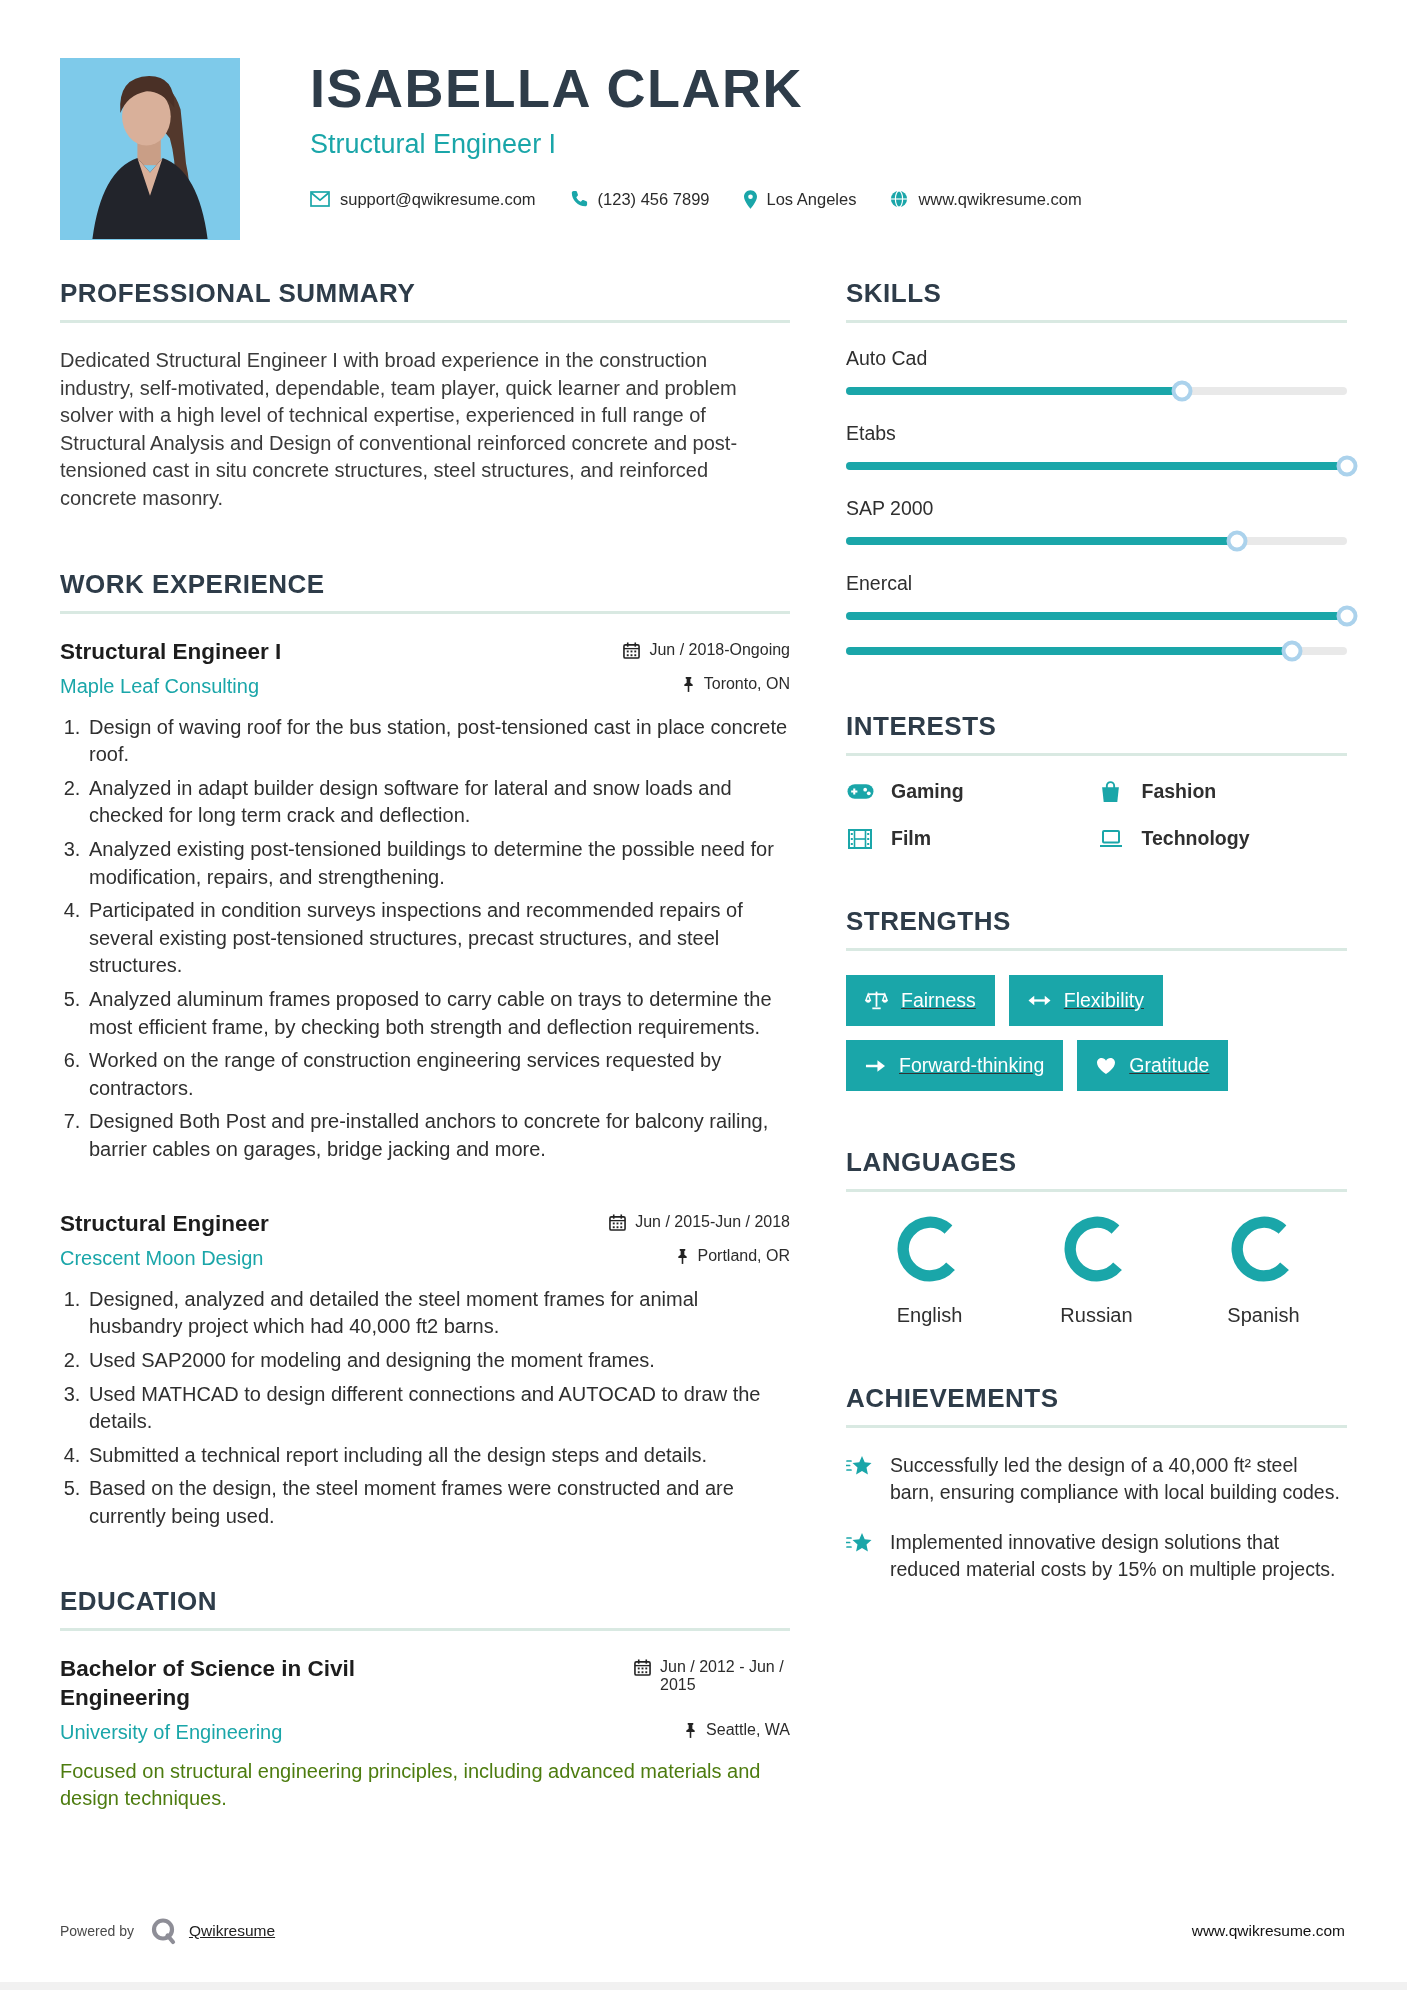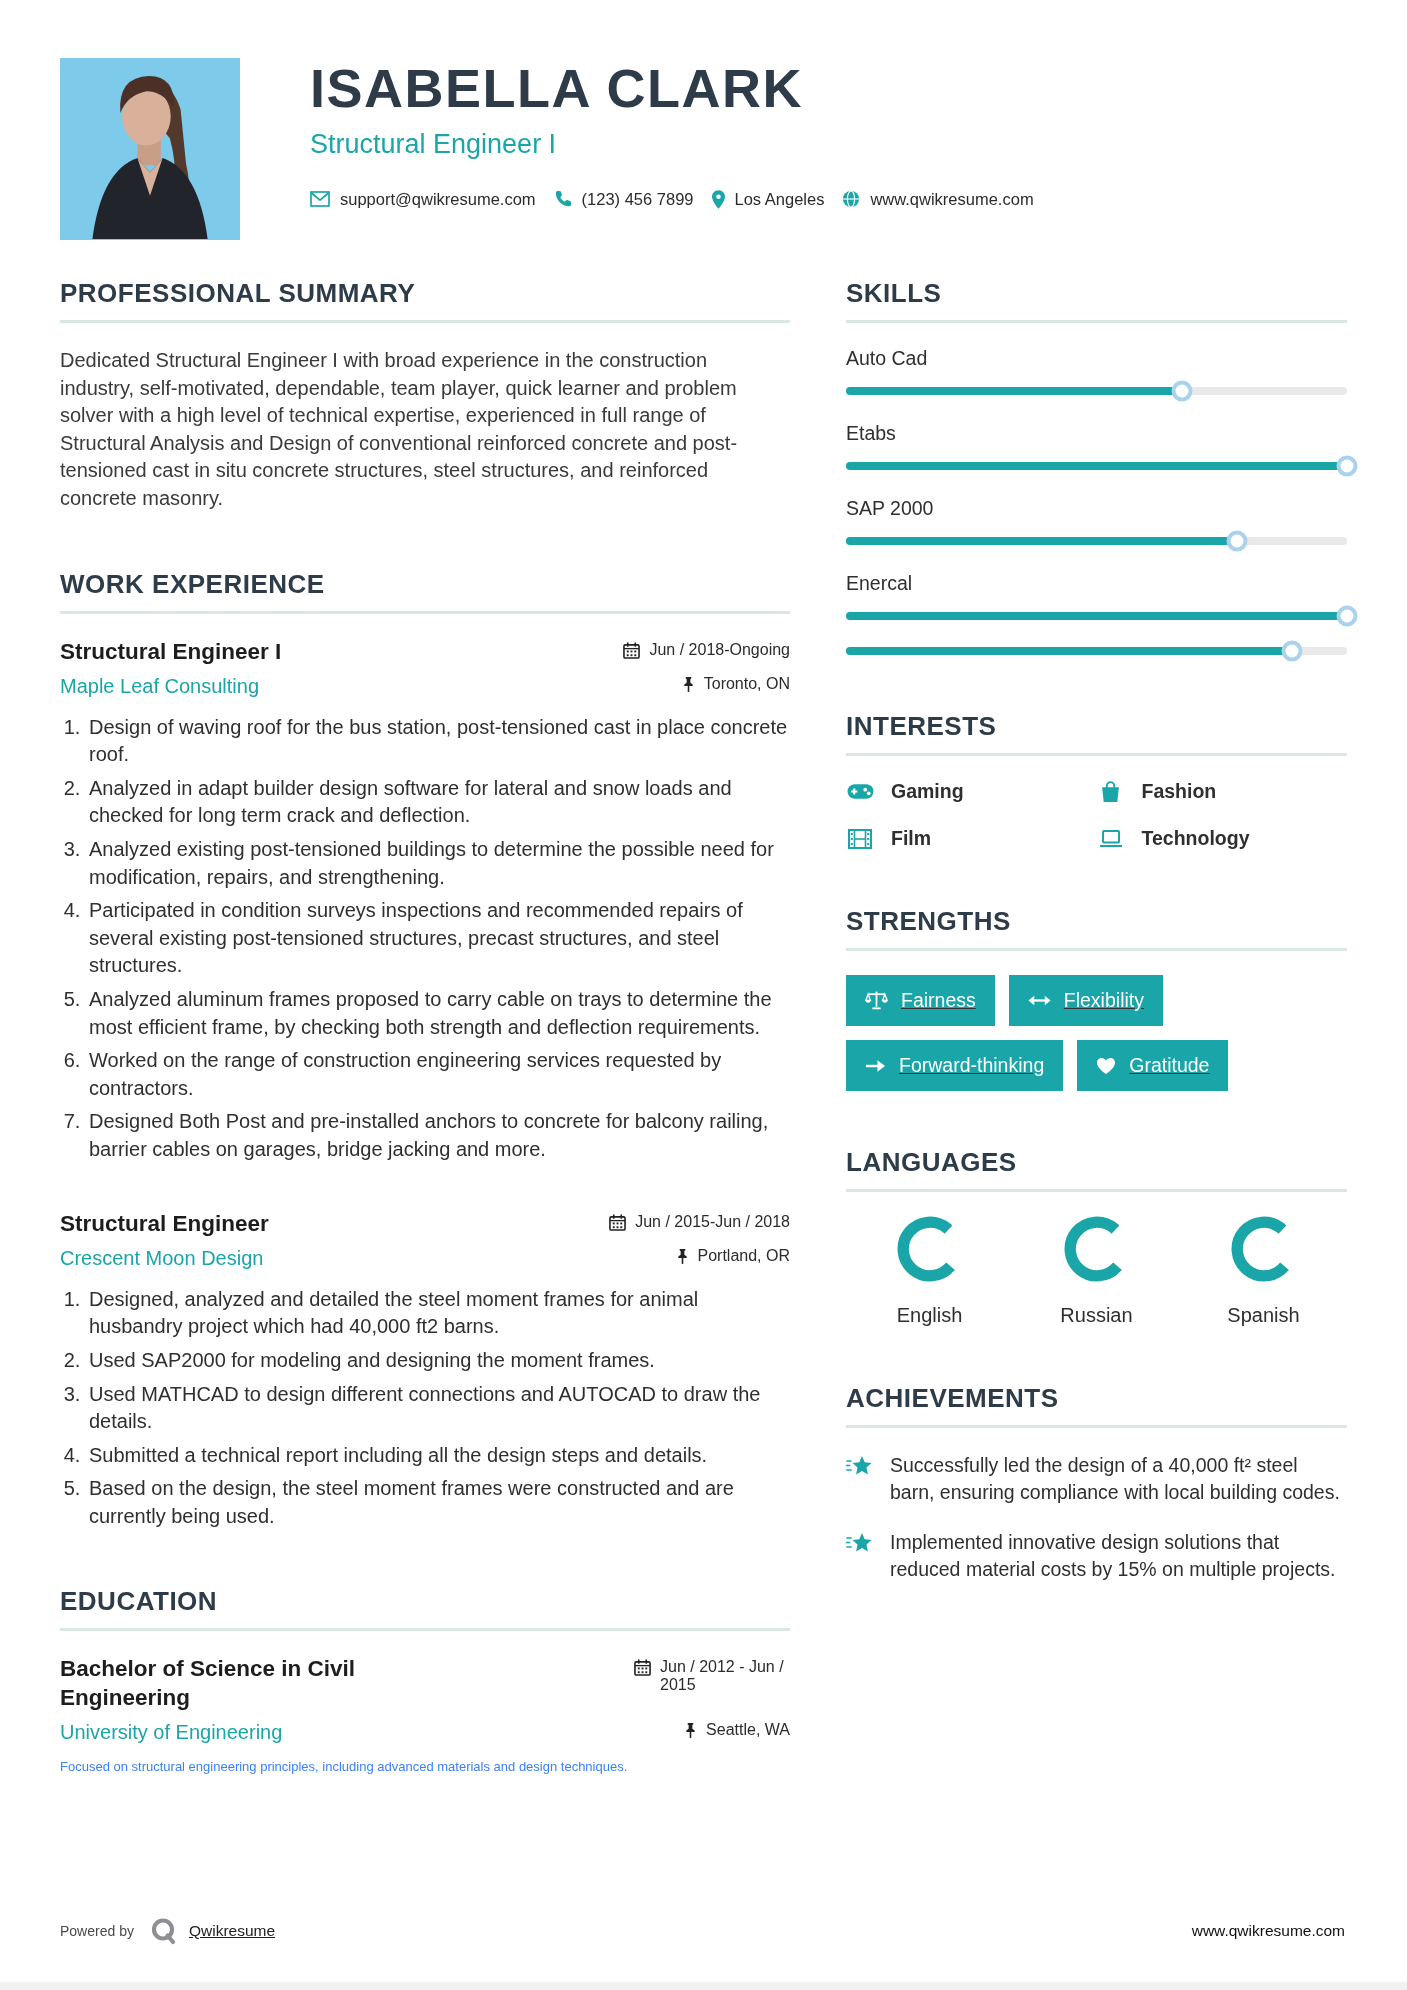--- a/index.html
+++ b/index.html
@@ -5,21 +5,21 @@
   html,body{margin:0;padding:0;background:#ffffff;}
   .page{position:relative;width:1407px;height:1990px;background:#fff;overflow:hidden;
         font-family:"Liberation Sans",sans-serif;color:#333;}
   
   .header{display:flex;padding:58px 60px 0 60px;}
   .photo{width:180px;height:182px;flex:none;background:var(--photo-bg,#7ECAEA);}
   .photo svg{display:block;width:100%;height:100%;}
   .header-info{margin-left:70px;padding-top:2px;}
   .name{font-size:54px;font-weight:bold;color:var(--heading,#2E3C49);letter-spacing:1.5px;line-height:1.05;}
   .job-title{font-size:27px;color:var(--accent,#1AA6A9);margin-top:12px;font-weight:500;}
-  .contact{display:flex;gap:18px;margin-top:30px;align-items:center;font-size:16.5px;color:#2b2b2b;}
+  .contact{display:flex;gap:34px;margin-top:30px;align-items:center;font-size:16.5px;color:#2b2b2b;}
   .contact-item{display:flex;align-items:center;gap:10px;white-space:nowrap;}
   .contact-item .ic{color:var(--accent,#1AA6A9);display:inline-flex;}
   
   .columns{display:flex;padding:0 60px;margin-top:38px;gap:56px;align-items:flex-start;}
   .col-left{width:730px;flex:none;}
   .col-right{flex:1;min-width:0;}
   .section{margin-bottom:56px;}
   h2.sec{font-size:26px;color:var(--heading,#2E3C49);letter-spacing:0.5px;margin:0 0 11px 0;}
   .rule{height:3px;background:#D9E9E2;margin-bottom:24px;}
   
@@ -28,21 +28,21 @@
   .job{margin-bottom:46px;}
   .job-head{display:flex;justify-content:space-between;align-items:baseline;}
   .job-name{font-size:22.5px;font-weight:bold;color:#1d1d1d;max-width:480px;line-height:1.25;}
   .meta{font-size:16px;color:#2b2b2b;display:flex;gap:9px;align-items:flex-start;flex:none;}
   .meta .ic{display:inline-flex;padding-top:1px;}
   .meta.date-wrap span{display:inline-block;max-width:130px;}
   .company-row{display:flex;justify-content:space-between;margin-top:9px;align-items:baseline;}
   .company{font-size:20px;color:var(--accent,#1AA6A9);}
   ol.bullets{margin:16px 0 0 0;padding-left:26px;font-size:20px;line-height:1.38;color:#2f2f2f;}
   ol.bullets li{margin-bottom:6px;padding-left:3px;}
-  .edu-desc{font-size:13px;line-height:1.38;color:#3b82f6;margin-top:14px;}
+  .edu-desc{font-size:20px;line-height:1.38;color:#4d7c0f;margin-top:14px;}
   
   .skill{margin-bottom:27px;}
   .skill-name{font-size:19.5px;color:#2f2f2f;margin-bottom:17px;}
   .skill-bar{position:relative;height:8px;background:#E9E9E9;border-radius:4px;}
   .skill-fill{position:absolute;left:0;top:0;height:8px;border-radius:4px;background:var(--accent,#1AA6A9);}
   .skill-knob{position:absolute;top:50%;width:13px;height:13px;background:#fff;
               border:4px solid #ABD2EC;border-radius:50%;transform:translate(-50%,-50%);}
   
   .interests-grid{display:grid;grid-template-columns:1fr 1fr;row-gap:24px;font-size:19.5px;color:#2f2f2f;}
   .interest{display:flex;gap:17px;align-items:center;font-weight:bold;}

